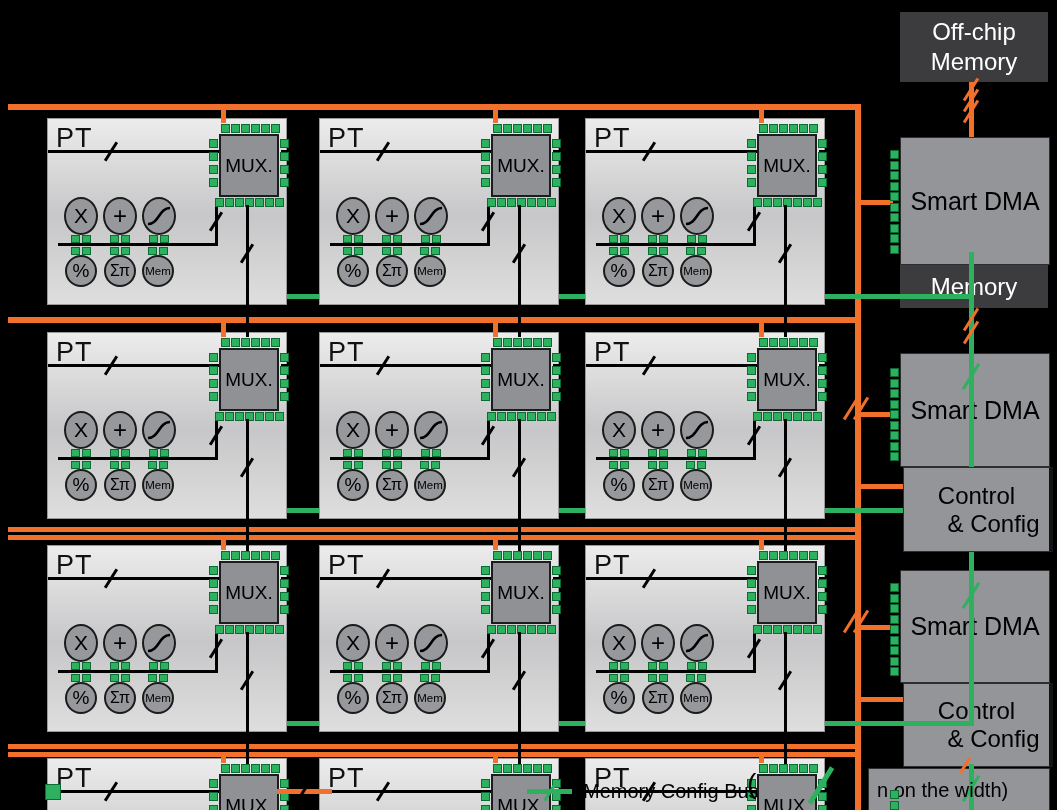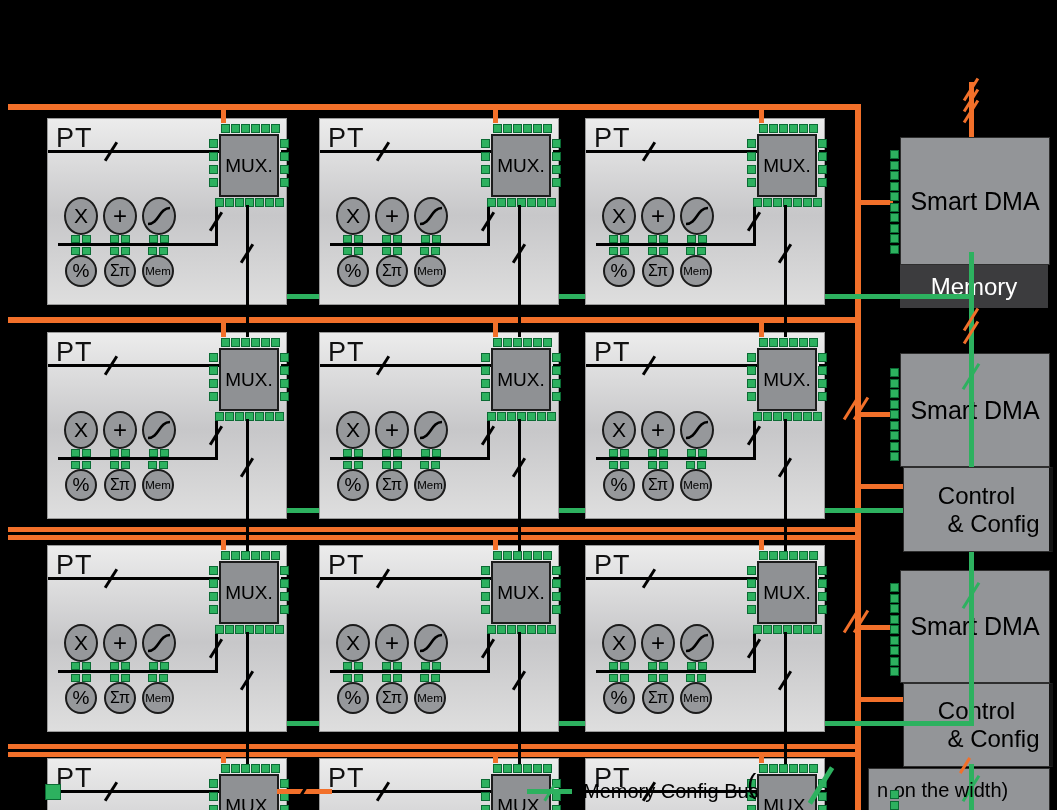--- a/index.html
+++ b/index.html
@@ -39,20 +39,24 @@
 <div id="stage">
 
   <div class="oline" style="left:8px;top:104px;width:853px;height:6px;"></div>
   <div class="oline" style="left:8px;top:317px;width:850px;height:6px;"></div>
   <div class="oline" style="left:8px;top:527px;width:850px;height:5px;"></div>
   <div class="oline" style="left:8px;top:535px;width:850px;height:5px;"></div>
   <div class="oline" style="left:8px;top:744px;width:850px;height:5px;"></div>
   <div class="oline" style="left:8px;top:752px;width:850px;height:5px;"></div>
   <div class="oline" style="left:855px;top:104px;width:6px;height:706px;"></div>
 
+  <div class="dark" style="top:12px;height:70px;font-size:24px;line-height:1.25;">
+    <span>Off-chip</span>
+    <span>Memory</span>
+  </div>
   <div class="block" style="top:137px;height:128px;font-size:25px;">
     <span>Smart DMA</span>
   </div>
   <div class="dark" style="top:265px;height:43px;font-size:24px;">
     <span>Memory</span>
   </div>
   <div class="block" style="top:353px;height:114px;font-size:25px;">
     <span>Smart DMA</span>
   </div>
   <div class="block" style="left:903px;top:467px;height:85px;font-size:24px;border-right:4px solid #141414;">

